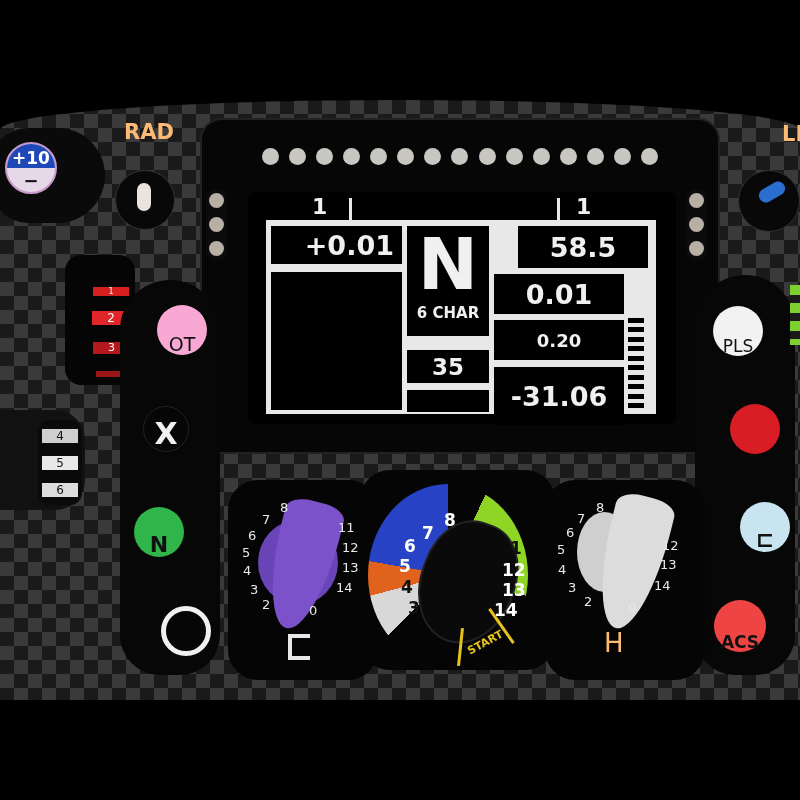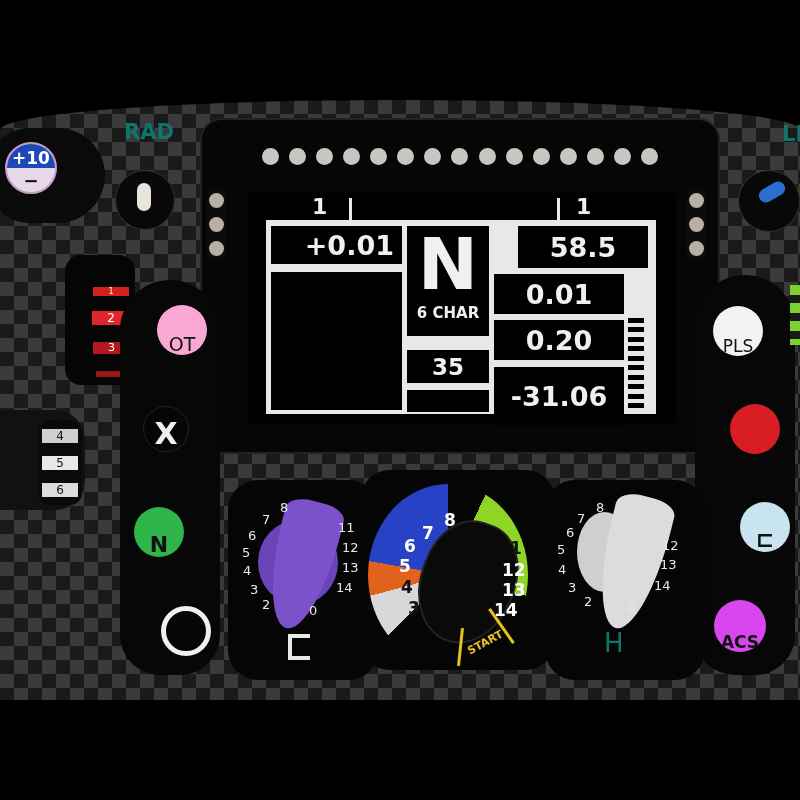--- a/index.html
+++ b/index.html
@@ -16,21 +16,21 @@
     }
 
     #wheel {
       position: absolute; left: 0; top: 100px; width: 800px; height: 600px;
       border-radius: 400px 400px 0 0 / 30px 30px 0 0;
       overflow: hidden;
     }
     #lower-strip { position: absolute; left: 0; top: 700px; width: 800px; height: 100px; background: #000; }
 
     .abs { position: absolute; }
-    .label-white { color: #0f766e; font-weight: bold; font-family: "DejaVu Sans", sans-serif; }
+    .label-white { color: #fdba74; font-weight: bold; font-family: "DejaVu Sans", sans-serif; }
 
     
     #screen-housing {
       position: absolute; left: 200px; top: 118px; width: 520px; height: 336px;
       background: #060606; border-radius: 22px;
       border: 2px solid #222;
     }
     #led-bar { position: absolute; left: 262px; top: 143px; width: 396px; height: 26px; display: flex; justify-content: space-between; align-items: center; }
     .led { width: 17px; height: 17px; border-radius: 50%; background: #c8c6c0; }
 
@@ -119,21 +119,21 @@
 
 <div class="cell" style="left:407px;top:226px;width:82px;height:110px;flex-direction:column;justify-content:flex-start;">
   <div style="font-size:72px;line-height:72px;margin-top:2px;">N</div>
   <div style="font-size:15px;margin-top:4px;">6 CHAR</div>
 </div>
 <div class="cell" style="left:407px;top:350px;width:82px;height:33px;font-size:23px;">35</div>
 <div class="cell" style="left:407px;top:390px;width:82px;height:22px;"></div>
 
 <div class="cell" style="left:518px;top:226px;width:130px;height:42px;font-size:27px;">58.5</div>
 <div class="cell" style="left:494px;top:274px;width:130px;height:40px;font-size:27px;">0.01</div>
-<div class="cell" style="left:494px;top:320px;width:130px;height:40px;font-size:27px;">0.20</div>
+<div class="cell" style="left:494px;top:320px;width:130px;height:40px;font-size:18px;">0.20</div>
 <div class="cell" style="left:494px;top:367px;width:130px;height:58px;font-size:27px;text-align:center;">-31.06</div>
 
 <div id="ladder">
   <div></div>
     <div></div>
     <div></div>
     <div></div>
     <div></div>
   <div></div>
     <div></div>
@@ -159,21 +159,21 @@
 <div class="btn" style="left:157px;top:305px;width:50px;height:50px;background:#f9a8d4;color:#111;font-size:19px;font-weight:normal;">OT</div>
 <div class="btn" style="left:143px;top:406px;width:46px;height:46px;background:#060606;border:1px solid #222;color:#f0f0f0;font-size:30px;">X</div>
 <div class="btn" style="left:134px;top:507px;width:50px;height:50px;background:#2fb54a;color:#111;font-size:22px;">N</div>
 <div class="btn" style="left:161px;top:606px;width:50px;height:50px;background:#060606;border:5px solid #f0f0f0;"></div>
 
 <div class="paddle" style="left:695px;top:275px;width:100px;height:400px;border-radius:50px 50px 40px 40px;"></div>
 <div class="abs" style="left:790px;top:285px;width:10px;height:60px;background:repeating-linear-gradient(180deg,#7cd030 0 10px,#1a1a1a 10px 18px);"></div>
 <div class="btn" style="left:713px;top:306px;width:50px;height:50px;background:#f2f2f2;color:#111;font-size:17px;font-weight:normal;">PLS</div>
 <div class="btn" style="left:730px;top:404px;width:50px;height:50px;background:#d81e24;"></div>
 <div class="btn" style="left:740px;top:502px;width:50px;height:50px;background:#c8e4f0;color:#111;font-size:22px;">⊏</div>
-<div class="btn" style="left:714px;top:600px;width:52px;height:52px;background:#d946ef;color:#111;font-size:17px;">ACS</div>
+<div class="btn" style="left:714px;top:600px;width:52px;height:52px;background:#ef4444;color:#111;font-size:17px;">ACS</div>
 
 <div class="abs" style="left:228px;top:480px;width:150px;height:200px;background:#050505;border-radius:30px;"></div>
 <div class="abs" style="left:258px;top:520px;width:80px;height:85px;border-radius:50%;background:#6a45b8;"></div>
 <div class="abs" style="left:272px;top:500px;width:60px;height:130px;background:#7b52c9;border-radius:40% 40% 50% 50% / 10% 10% 80% 80%;transform:rotate(14deg);"></div>
 <div class="knob-num" style="left:280px;top:500px;">8</div>
 <div class="knob-num" style="left:262px;top:512px;">7</div>
 <div class="knob-num" style="left:248px;top:528px;">6</div>
 <div class="knob-num" style="left:242px;top:545px;">5</div>
 <div class="knob-num" style="left:243px;top:563px;">4</div>
 <div class="knob-num" style="left:250px;top:582px;">3</div>

